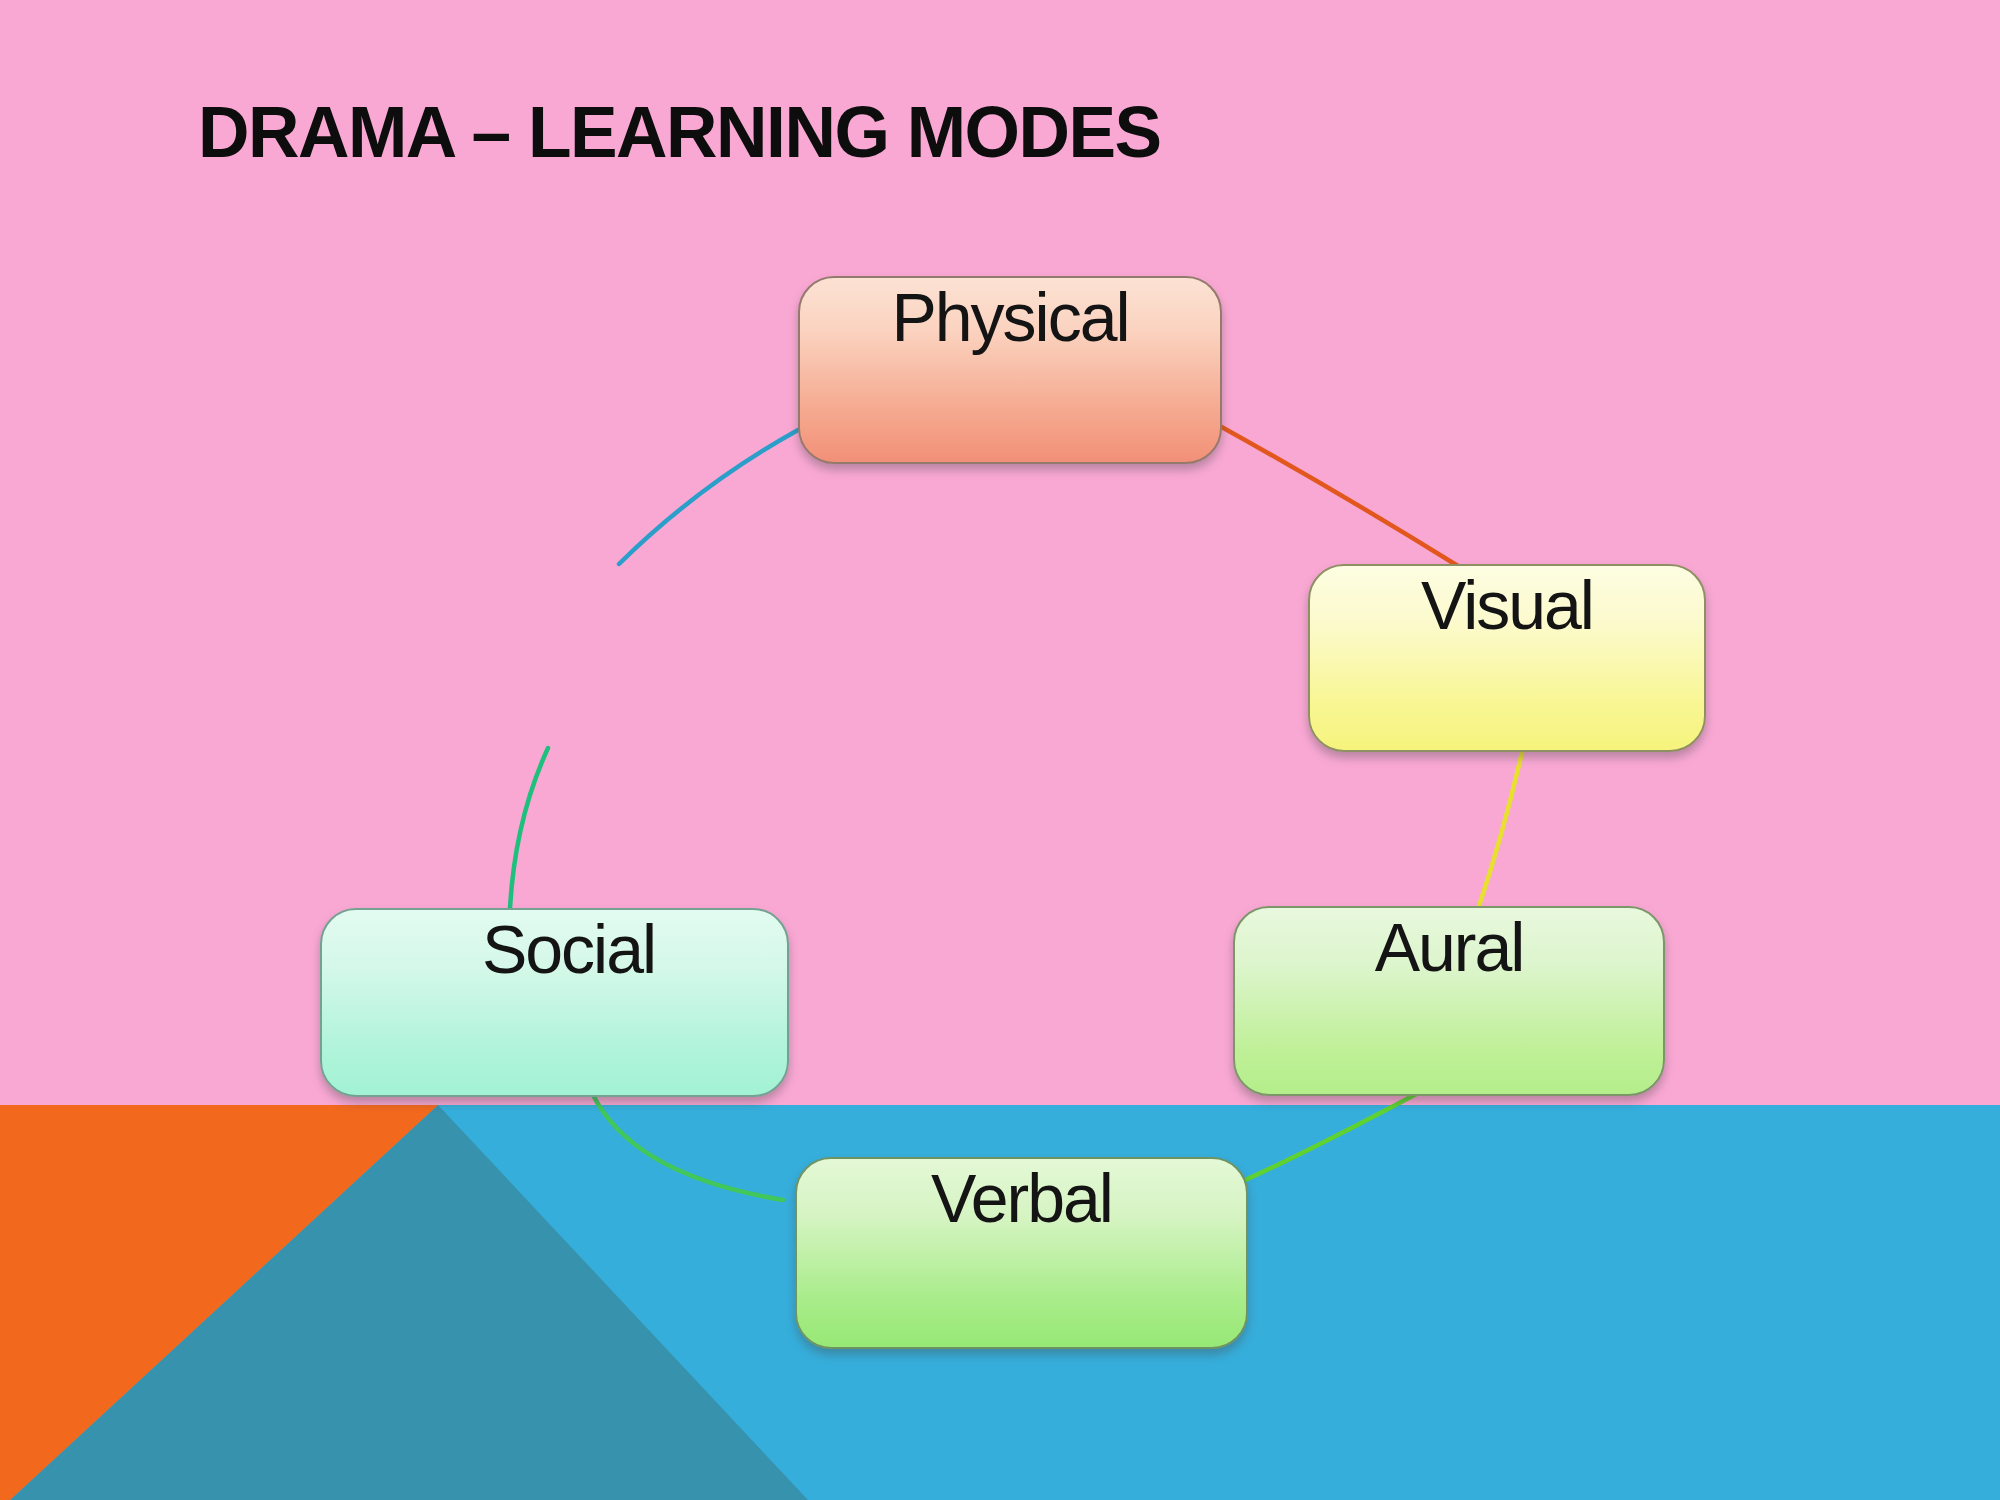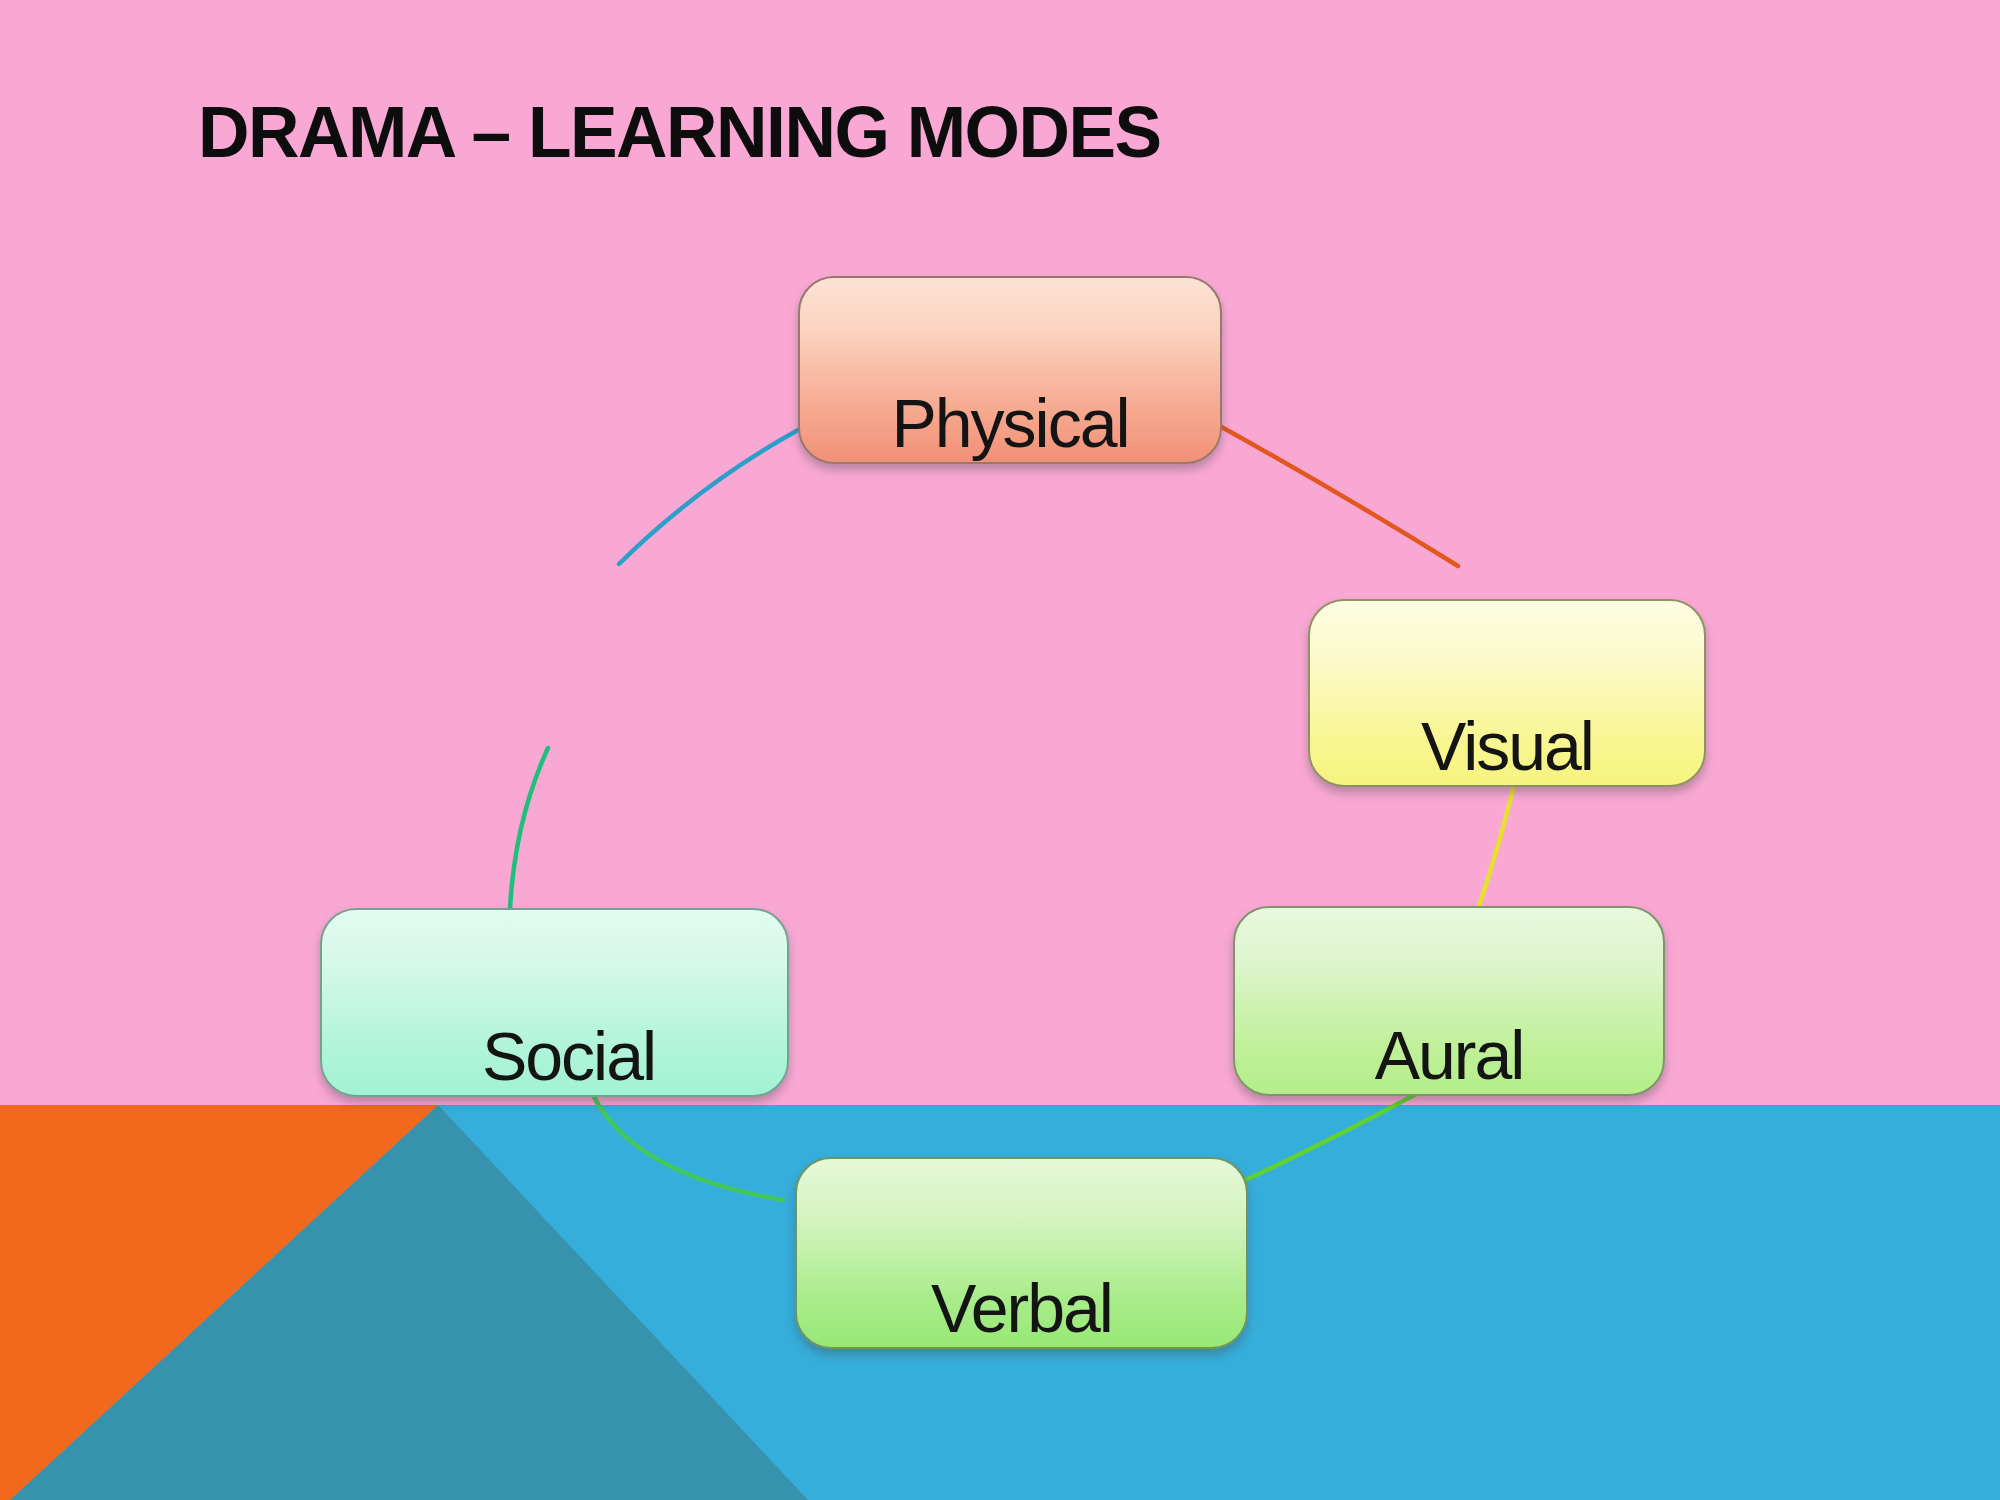--- a/index.html
+++ b/index.html
@@ -18,38 +18,37 @@
     font-weight:bold;
     letter-spacing:-1.5px;
     color:#0d0d0d;
     white-space:nowrap;
     transform:scaleX(0.99);
     transform-origin:left center;
     line-height:80px;
   }
   .node{
     position:absolute;
-    display:flex;align-items:flex-end;justify-content:center;
+    display:flex;align-items:flex-start;justify-content:center;
     border-radius:36px;
     font-size:68px;
     letter-spacing:-2px;
     color:#141414;
     box-shadow:0 6px 10px rgba(70,70,70,0.35);
     white-space:nowrap;
   }
   .node-physical{
     left:798px;top:276px;width:420px;height:184px;
     background:linear-gradient(180deg,#fce2d4 0%,#fbd3c0 28%,#f5a98f 72%,#f29078 100%);
     border:2px solid #95796c;
   }
   .node-visual{
     left:1308px;top:564px;width:394px;height:184px;
     background:linear-gradient(180deg,#fdfde2 0%,#fcfacd 30%,#f8f693 75%,#f6f47d 100%);
     border:2px solid #8f8f64;
-    margin-top:35px;
   }
   .node-aural{
     left:1233px;top:906px;width:428px;height:186px;
     background:linear-gradient(180deg,#e8f8dd 0%,#ddf5cd 30%,#c0f099 75%,#b4ee8a 100%);
     border:2px solid #7c9569;
   }
   .node-verbal{
     left:783px;top:1157px;width:449px;height:188px;
     background:linear-gradient(180deg,#e4f8d6 0%,#d6f4c3 30%,#a8ec89 75%,#97e876 100%);
     border:2px solid #6e9461;

